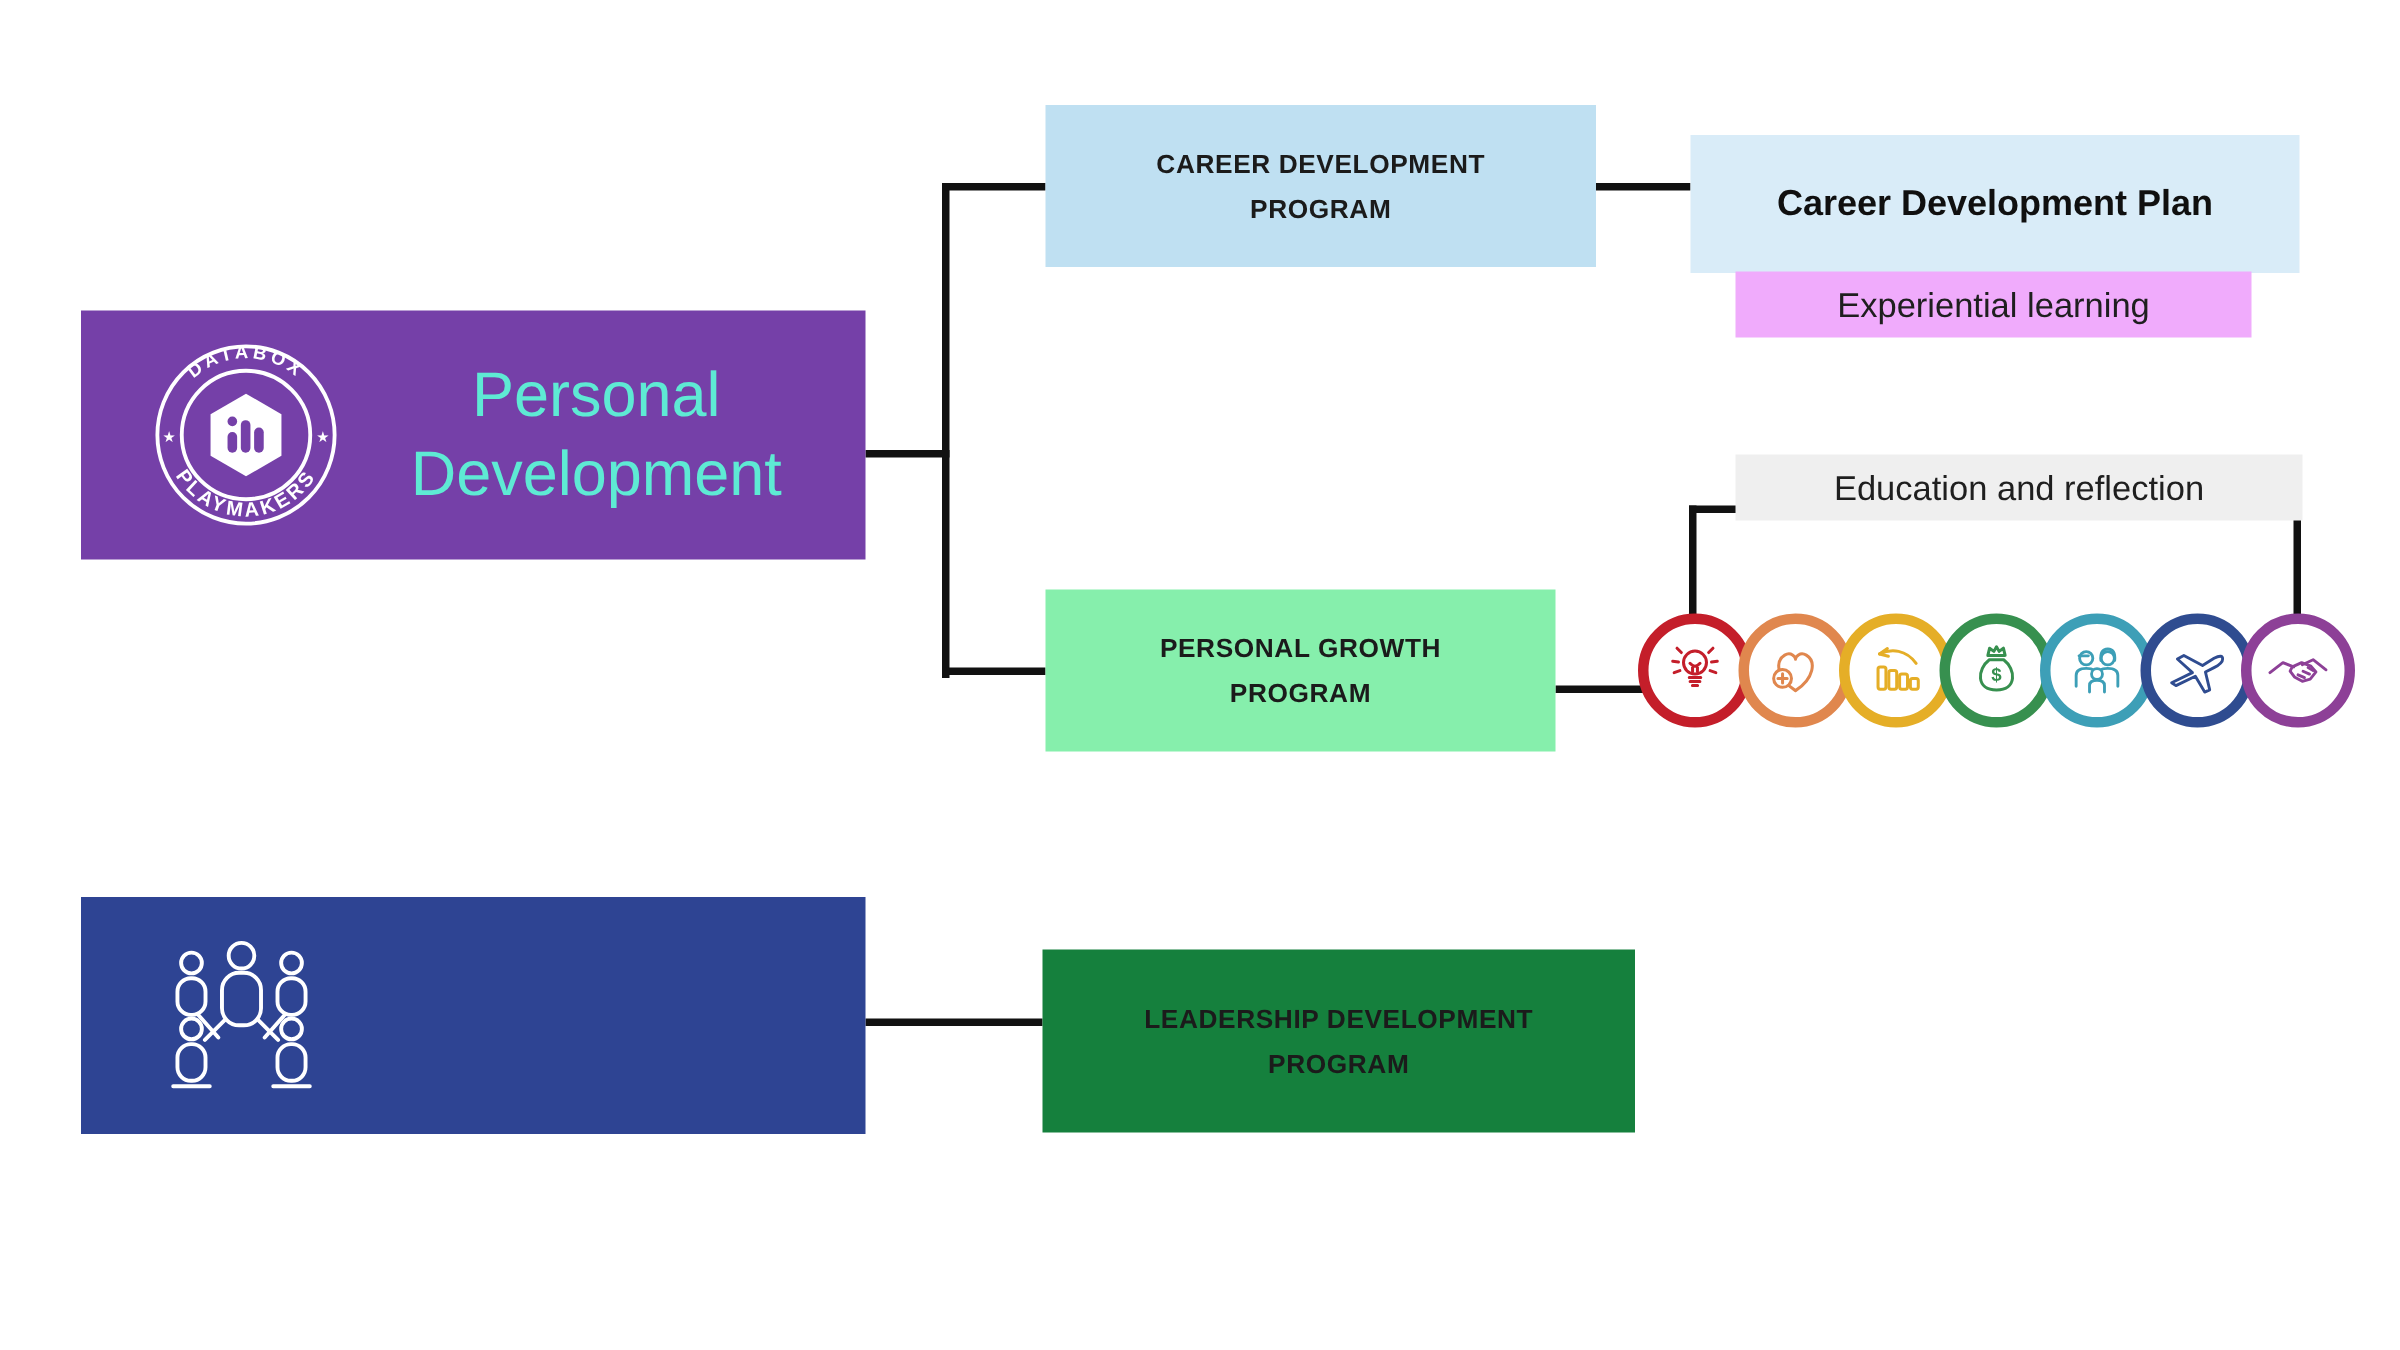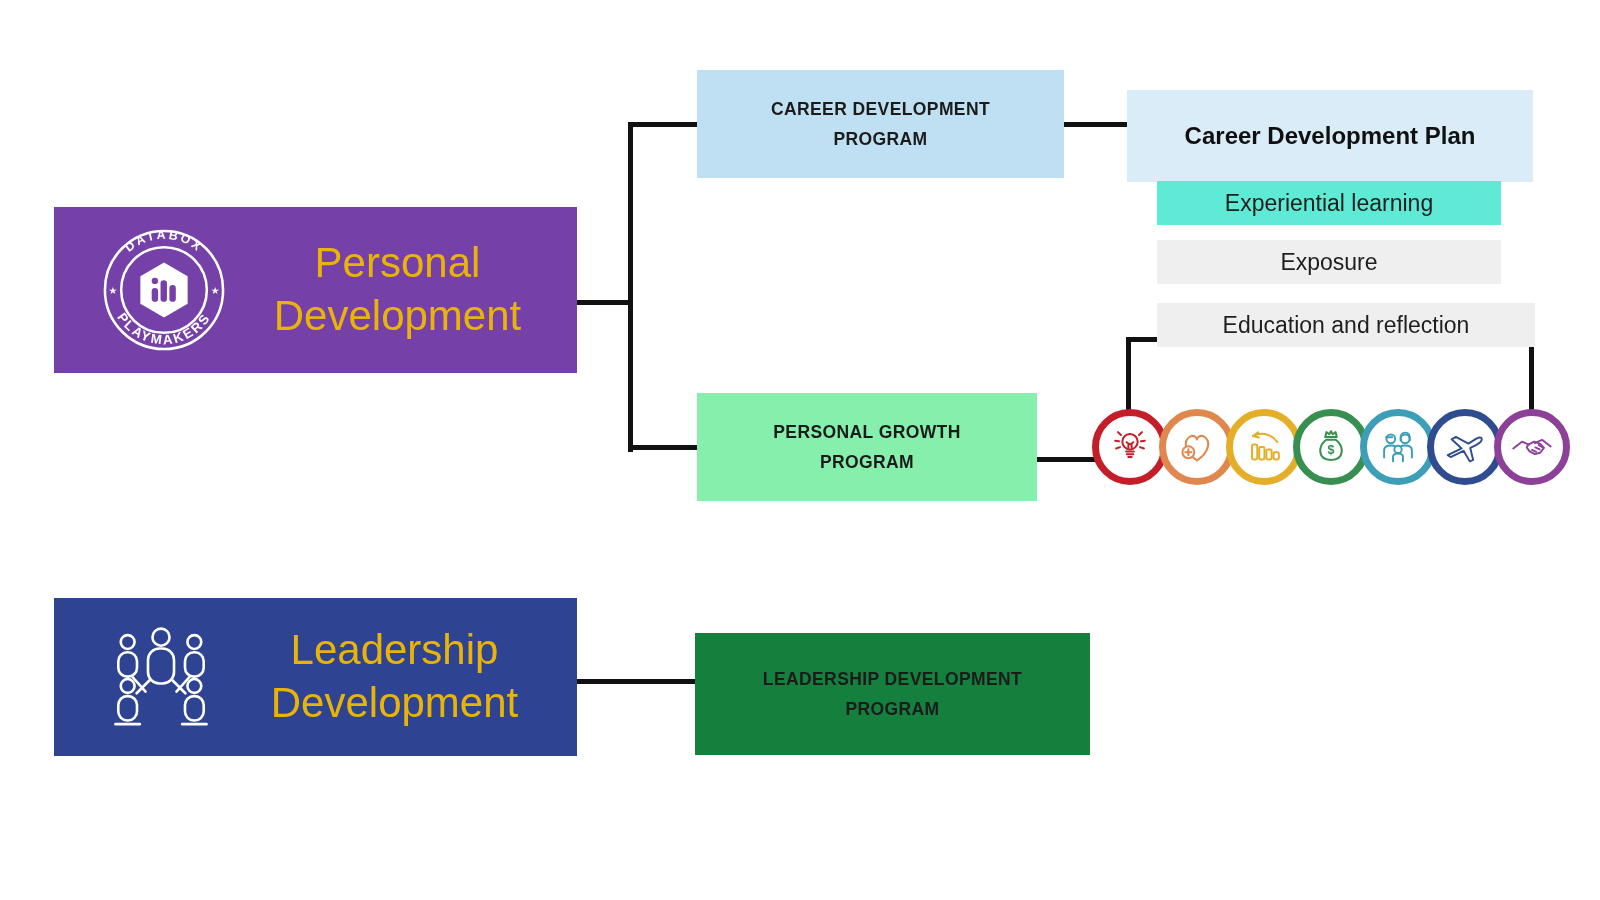--- a/index.html
+++ b/index.html
@@ -8,21 +8,21 @@
     font-family:"Liberation Sans","DejaVu Sans",sans-serif;
   }
   
   .line{position:absolute;z-index:1;}
   
   .big-node{
     position:absolute;z-index:2;display:flex;align-items:center;
   }
   .big-node .logo-wrap{flex:0 0 auto;margin-left:46px;display:flex;align-items:center;}
   .big-node .big-label{
-    flex:1;text-align:center;color:#eab308;font-size:42px;line-height:1.26;
+    flex:1;text-align:center;color:#5eead4;font-size:42px;line-height:1.26;
     font-weight:400;padding-right:10px;
   }
   
   .program-node{
     position:absolute;z-index:2;display:flex;align-items:center;justify-content:center;
   }
   .program-label{
     width:262px;text-align:center;font-size:17.5px;font-weight:bold;color:#1b1b1b;
     letter-spacing:.4px;line-height:1.72;
   }
@@ -90,25 +90,22 @@
   </div>
 
   <div class="program-node" style="left: 697px; top: 70px; width: 367px; height: 108px; background-color: rgb(191, 224, 242);">
     <div class="program-label">CAREER DEVELOPMENT PROGRAM</div>
   </div>
 
   <div class="plan-title-box" style="left: 1127px; top: 90px; width: 406px; height: 92px; background-color: rgb(217, 236, 248);">
     <div class="plan-title">Career Development Plan</div>
   </div>
 
-  <div class="plan-item-box" style="left: 1157px; top: 181px; width: 344px; height: 44px; background-color: #5eead4;">
+  <div class="plan-item-box" style="left: 1157px; top: 181px; width: 344px; height: 44px; background-color: #f0abfc;">
     <div class="plan-item">Experiential learning</div>
-  </div>
-  <div class="plan-item-box" style="left: 1157px; top: 240px; width: 344px; height: 44px; background-color: rgb(239, 239, 239);">
-    <div class="plan-item">Exposure</div>
   </div>
   <div class="plan-item-box" style="left: 1157px; top: 303px; width: 378px; height: 44px; background-color: rgb(239, 239, 239);">
     <div class="plan-item">Education and reflection</div>
   </div>
 
   <div class="program-node" style="left: 697px; top: 393px; width: 340px; height: 108px; background-color: #86efac;">
     <div class="program-label">PERSONAL GROWTH PROGRAM</div>
   </div>
 
   <div class="growth-circle" style="left: 1092px; color: rgb(196, 30, 42);">
@@ -185,20 +182,19 @@
         <circle cx="75" cy="17" r="10.5"></circle>
         <rect x="59" y="31" width="32" height="43" rx="14"></rect>
         <path d="M61,70 L45,86 M89,70 L105,86 M40,66 L56,84 M110,66 L94,84"></path>
         <circle cx="34" cy="77" r="8.5"></circle>
         <rect x="22.5" y="89.5" width="23" height="30" rx="11"></rect>
         <circle cx="116" cy="77" r="8.5"></circle>
         <rect x="104.5" y="89.5" width="23" height="30" rx="11"></rect>
         <path d="M19,124 h30 M101,124 h30"></path>
       </svg>
     </div>
-    <div class="big-label">Leadership Development</div>
   </div>
 
   <div class="program-node" style="left: 695px; top: 633px; width: 395px; height: 122px; background-color: #15803d;">
     <div class="program-label">LEADERSHIP DEVELOPMENT PROGRAM</div>
   </div>
 
 </div>
 
 </body></html>

